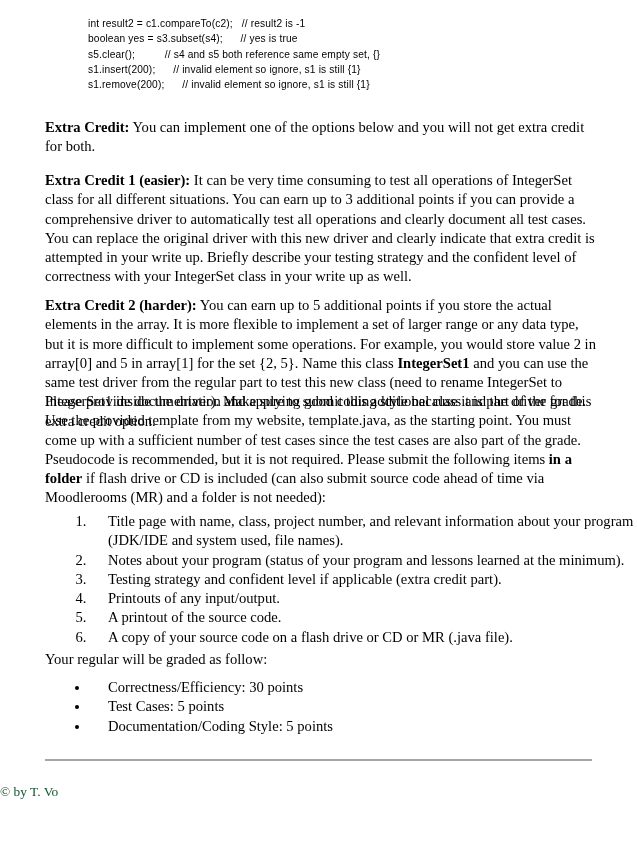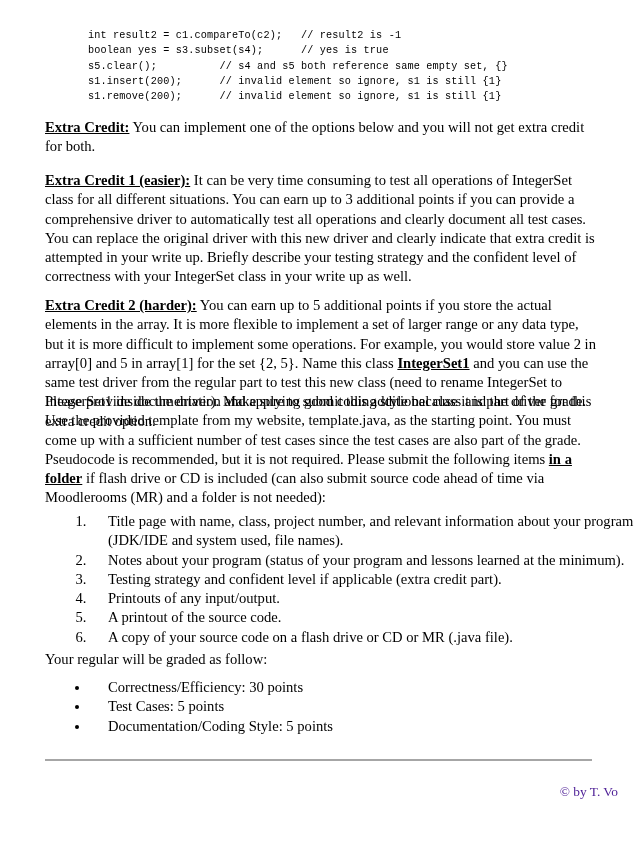--- a/index.html
+++ b/index.html
@@ -22,22 +22,22 @@
     box-sizing: border-box;
     padding: 0 45px;
   }
 
   
   .code-block {
     margin: 0;
     padding: 0;
     position: absolute;
     left: 88px;
-    top: 28px;
-    font-family: Liberation Mono, monospace;
+    top: 16px;
+    font-family: Liberation Sans, sans-serif;
     font-size: 10.2px;
     line-height: 15.3px;
     white-space: pre;
     letter-spacing: 0.15px;
     color: #000;
   }
 
   
   .body-area {
     position: absolute;
@@ -45,21 +45,21 @@
     top: 0;
     width: 547px;
   }
   p.para {
     margin: 0;
     font-size: 14.6px;
     line-height: 19.3px;
     text-align: left;
     color: #000;
   }
-  .b { font-weight: bold; text-decoration: underline; }
+  .b { font-weight: bold; }
 
   .para-xc      { position: absolute; top: 118px; width: 550px; }
   .para-xc1     { position: absolute; top: 171px; width: 553px; }
   .para-xc2     { position: absolute; top: 296px; width: 553px; }
   .para-doc     { position: absolute; top: 392px; width: 553px; }
   .para-graded  { position: absolute; top: 650px; width: 553px; }
 
   
   ol.sub-list {
     position: absolute;
@@ -103,24 +103,24 @@
     top: 759px;
     width: 547px;
     height: 2px;
     background: #a6a6a6;
   }
   .footer-text {
     position: absolute;
     left: 0;
     top: 783px;
     width: 618px;
-    text-align: right;
+    text-align: left;
     font-size: 13.4px;
     line-height: 17px;
-    color: #4c1d95;
+    color: #14532d;
   }
 </style>
 </head>
 <body>
 
 <div class="page">
 
   <pre class="code-block">int result2 = c1.compareTo(c2);   // result2 is -1
 boolean yes = s3.subset(s4);      // yes is true
 s5.clear();          // s4 and s5 both reference same empty set, {}

